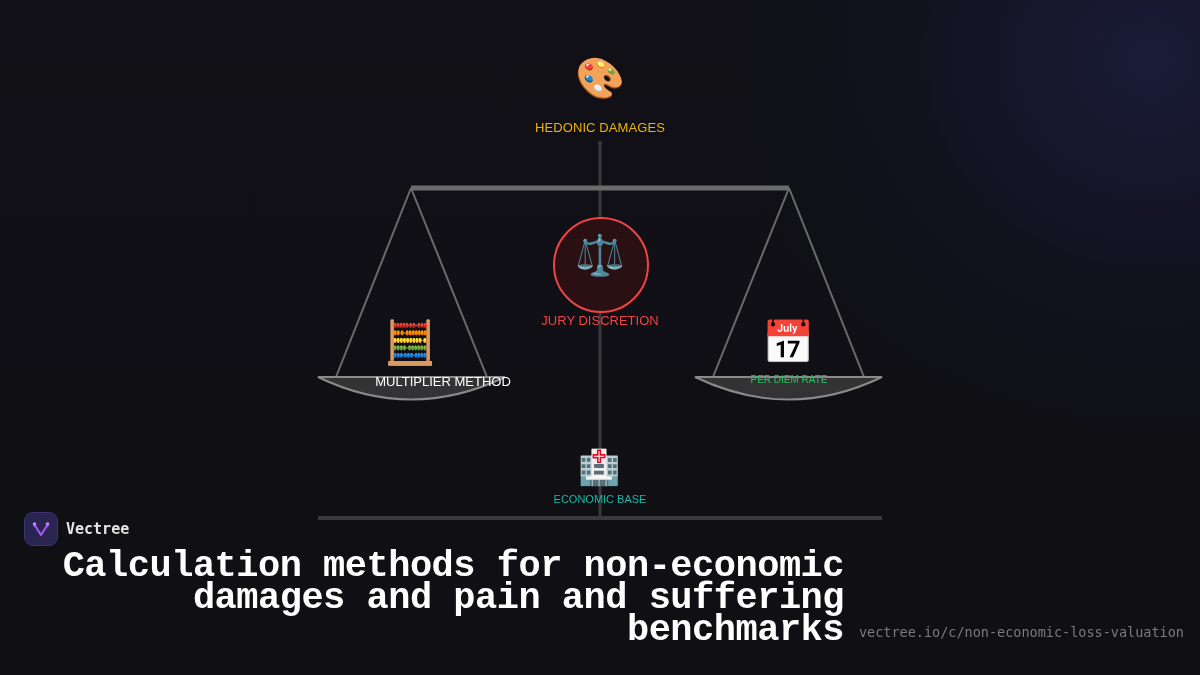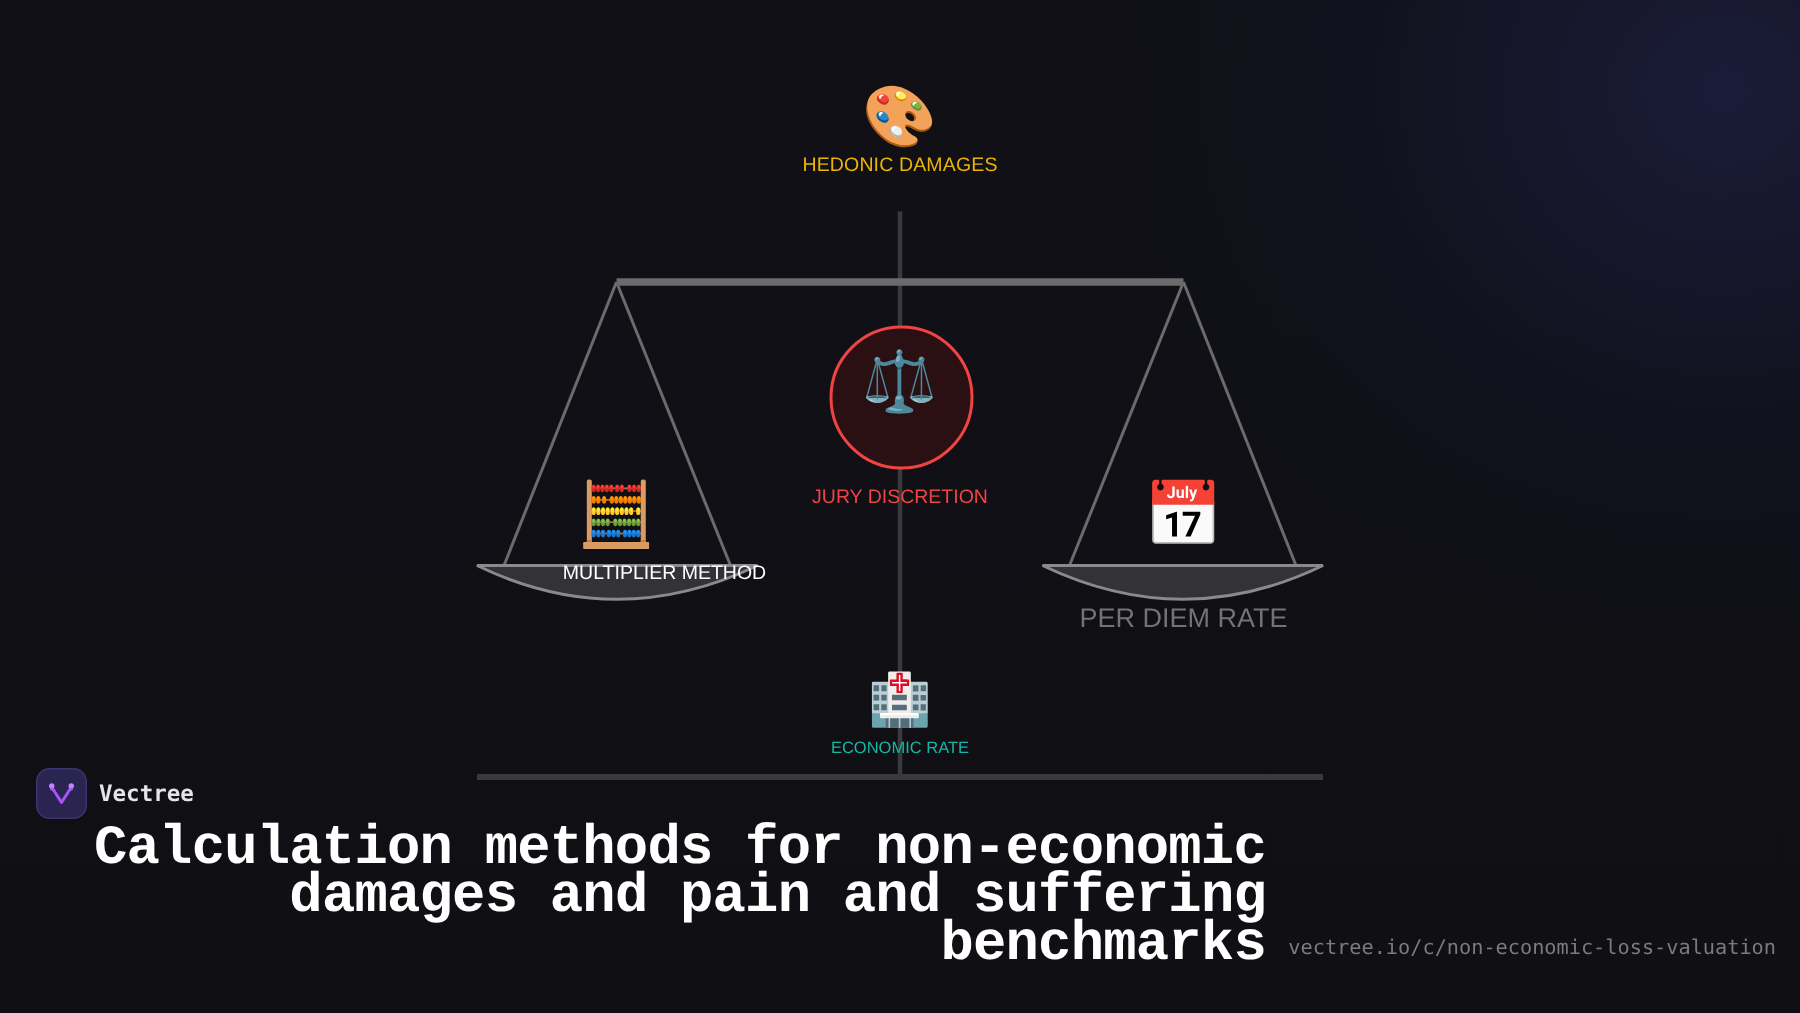--- a/index.html
+++ b/index.html
@@ -12,31 +12,31 @@
     position: absolute; inset: 0;
     background:
       radial-gradient(ellipse 520px 480px at 1150px 60px, rgba(28,30,62,0.85) 0%, rgba(20,20,40,0.5) 45%, rgba(15,15,20,0) 80%),
       linear-gradient(180deg, #101016 0%, #0f0f14 100%);
   }
   .diagram { position: absolute; left: 0; top: 0; width: 1200px; height: 675px; }
   .node { position: absolute; text-align: center; transform: translateX(-50%); }
   .emoji { font-size: 40px; line-height: 48px; display: block; }
   .label { font-size: 13px; letter-spacing: 0.1px; white-space: nowrap; }
   .hedonic { left: 600px; top: 54px; }
-  .hedonic .label { color: #eab308; margin-top: 0; }
+  .hedonic .label { color: #eab308; margin-top: 18px; }
   .jury-circle {
     position: absolute; left: 553px; top: 217px; width: 92px; height: 92px;
     border-radius: 50%; border: 2px solid #ef4444; background: #2a1012;
   }
   .jury-icon { position: absolute; left: 600px; top: 231px; transform: translateX(-50%); font-size: 40px; line-height: 48px; }
-  .jury-label { position: absolute; left: 600px; top: 323px; transform: translateX(-50%); color: #ef4444; font-size: 13px; white-space: nowrap; }
+  .jury-label { position: absolute; left: 600px; top: 313px; transform: translateX(-50%); color: #ef4444; font-size: 13px; white-space: nowrap; }
   .mult-icon { position: absolute; left: 411px; top: 318px; transform: translateX(-50%); font-size: 42px; line-height: 50px; }
   .mult-label { position: absolute; left: 411px; top: 374px; transform: translateX(-50%); color: #ffffff; font-size: 13px; white-space: nowrap; margin-left: 32px; }
   .diem-icon { position: absolute; left: 789px; top: 318px; transform: translateX(-50%); font-size: 42px; line-height: 50px; }
-  .diem-label { position: absolute; left: 789px; top: 374px; transform: translateX(-50%); color: #737373; font-size: 18px; white-space: nowrap; margin-top: 28px; }
+  .diem-label { position: absolute; left: 789px; top: 374px; transform: translateX(-50%); color: #22c55e; font-size: 10px; white-space: nowrap; }
   .econ-icon { position: absolute; left: 600px; top: 446px; transform: translateX(-50%); font-size: 34px; line-height: 42px; }
   .econ-label { position: absolute; left: 600px; top: 493px; transform: translateX(-50%); color: #14b8a6; font-size: 11px; white-space: nowrap; }
 
   .brand { position: absolute; left: 24px; top: 512px; display: flex; align-items: center; gap: 8px; text-align: center; }
   .brand-logo {
     width: 34px; height: 34px; border-radius: 9px; background: #2a2450;
     border: 1px solid #3b3470; box-sizing: border-box; display: flex; align-items: center; justify-content: center;
   }
   .brand-name { color: #e5e5e5; font-family: "DejaVu Sans Mono", monospace; font-weight: bold; font-size: 15px; }
   .title {
@@ -82,21 +82,21 @@
 <span class="jury-icon">⚖️</span>
 <div class="jury-label">JURY DISCRETION</div>
 
 <span class="mult-icon">🧮</span>
 <div class="mult-label">MULTIPLIER METHOD</div>
 
 <span class="diem-icon">📅</span>
 <div class="diem-label">PER DIEM RATE</div>
 
 <span class="econ-icon">🏥</span>
-<div class="econ-label">ECONOMIC RATE</div>
+<div class="econ-label">ECONOMIC BASE</div>
 
 <div class="brand">
   <div class="brand-logo">
     <svg width="20" height="18" viewBox="0 0 20 18">
       <path d="M3 4 L10 15 L17 4" fill="none" stroke="#a855f7" stroke-width="2" stroke-linecap="round" stroke-linejoin="round"></path>
       <circle cx="3.5" cy="4" r="1.8" fill="#c084fc"></circle>
       <circle cx="16.5" cy="4" r="1.8" fill="#c084fc"></circle>
       <path d="M5 7 L3 6 M15 7 L17 6" stroke="#a855f7" stroke-width="1.5" stroke-linecap="round"></path>
     </svg>
   </div>

